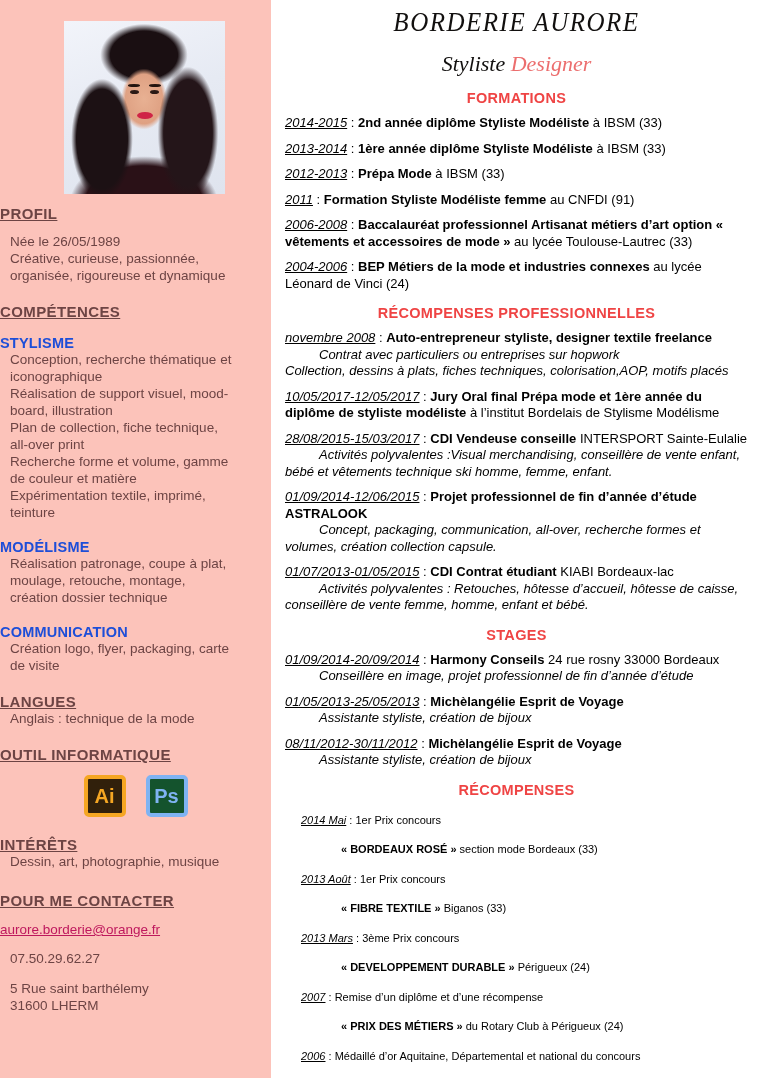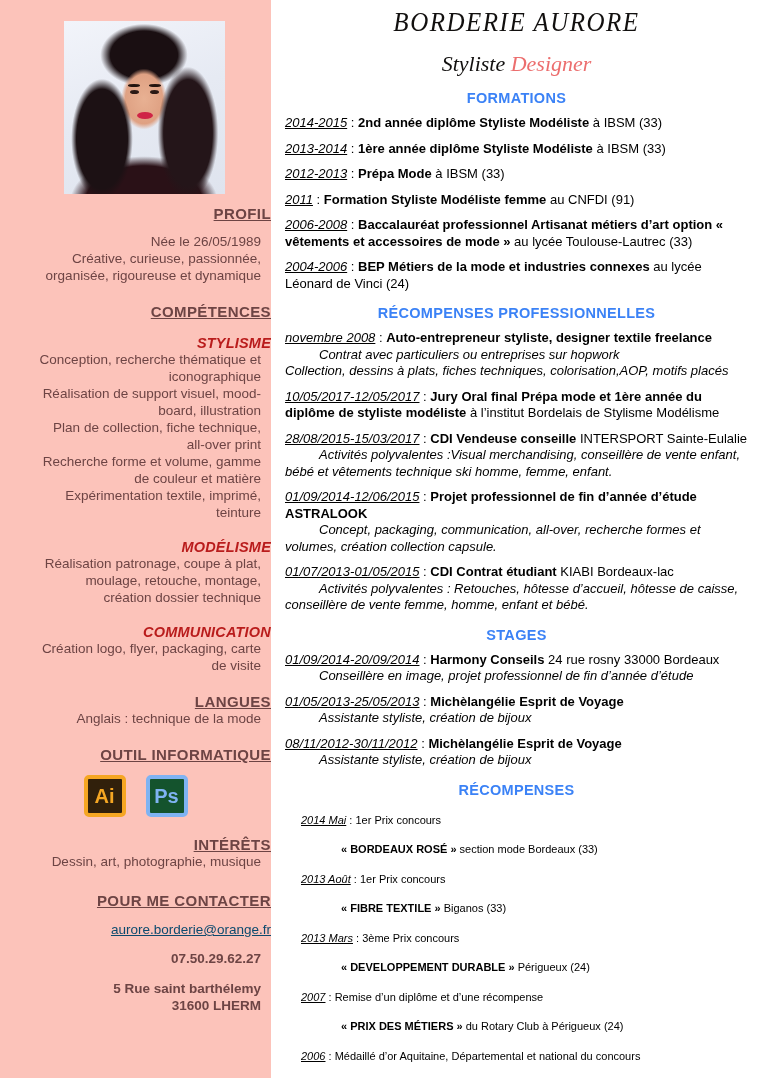--- a/index.html
+++ b/index.html
@@ -15,21 +15,21 @@
     overflow: hidden;
     background: #ffffff;
   }
 
   
   #sidebar {
     position: absolute;
     left: 0; top: 0;
     width: 271px; height: 1078px;
     background: #fcc3ba;
-    text-align: right;
+    text-align: left;
     color: #6d4444;
   }
   .photo-frame {
     position: absolute;
     left: 64px; top: 21px;
     width: 161px; height: 173px;
     background: #e9edf7;
     overflow: hidden;
     border: 0;
   }
@@ -61,34 +61,33 @@
     font-size: 15px;
     font-weight: bold;
     text-decoration: underline;
     letter-spacing: .4px;
     color: #6d4444;
   }
   .sb-sub {
     font-size: 14.5px;
     font-weight: bold;
     letter-spacing: .2px;
-    color: #b91c1c;
-    font-style: italic;
+    color: #1d4ed8;
   }
   .sb-text {
     font-size: 13.5px;
     line-height: 17px;
     padding: 0 10px;
     color: #6d4444;
   }
-  .sb-text.bold { font-weight: bold; }
+  .sb-text.bold { font-weight: normal; }
   .sb-link {
     font-size: 13.5px;
     text-decoration: underline;
-    color: #0c4a6e;
+    color: #be185d;
   }
 
   
   .tools {
     display: flex;
     justify-content: center;
     gap: 20px;
     margin-top: 12px;
   }
   .tool-icon {
@@ -138,21 +137,21 @@
     margin: 14px 0 0 0;
     color: #12100f;
   }
   .subtitle .pink { color: #ec6e6e; }
 
   .sec-title {
     text-align: center;
     font-weight: bold;
     font-size: 14.5px;
     letter-spacing: .3px;
-    color: #3b82f6;
+    color: #ef4444;
     margin: 13px 0 9px 0;
   }
   .entry { margin: 0 0 9px 0; }
   .entry p {
     margin: 0;
     font-size: 13px;
     line-height: 16.5px;
     color: #000;
   }
   .dt {

